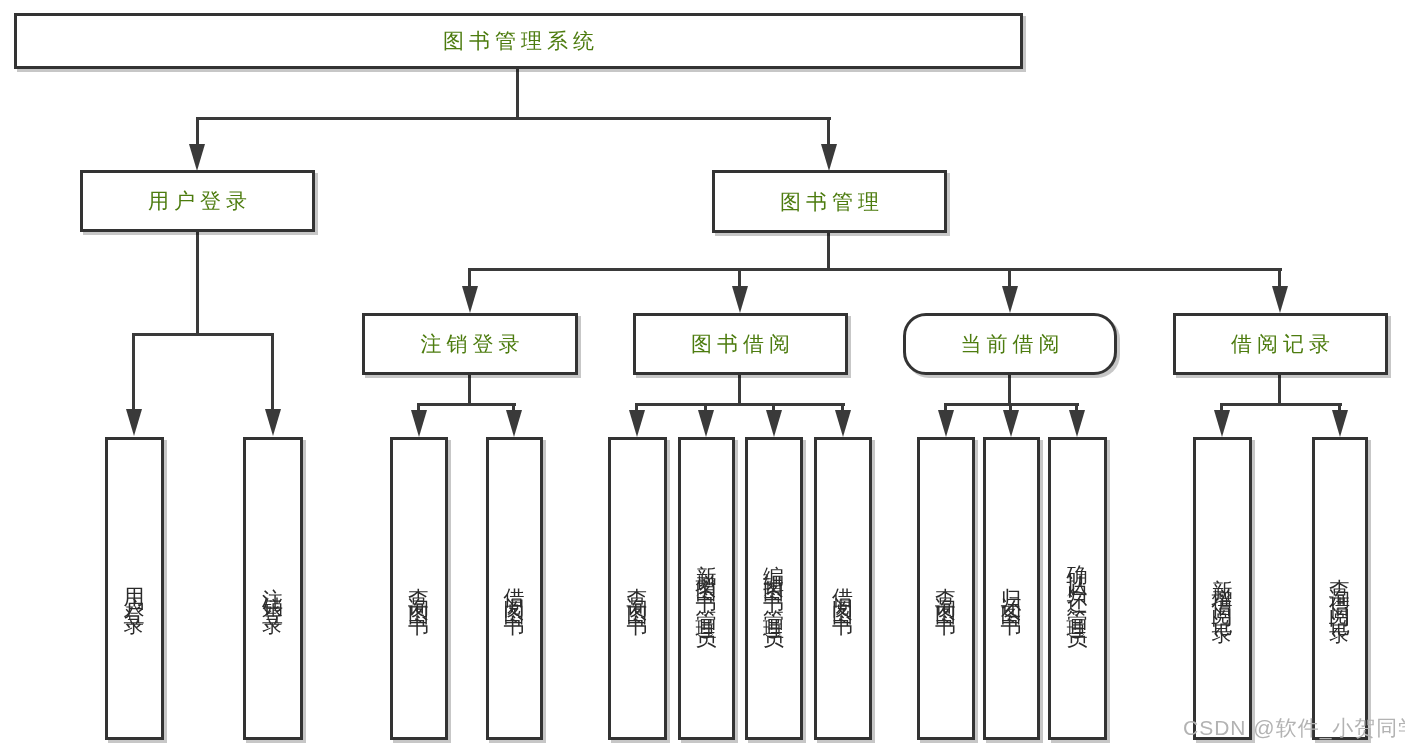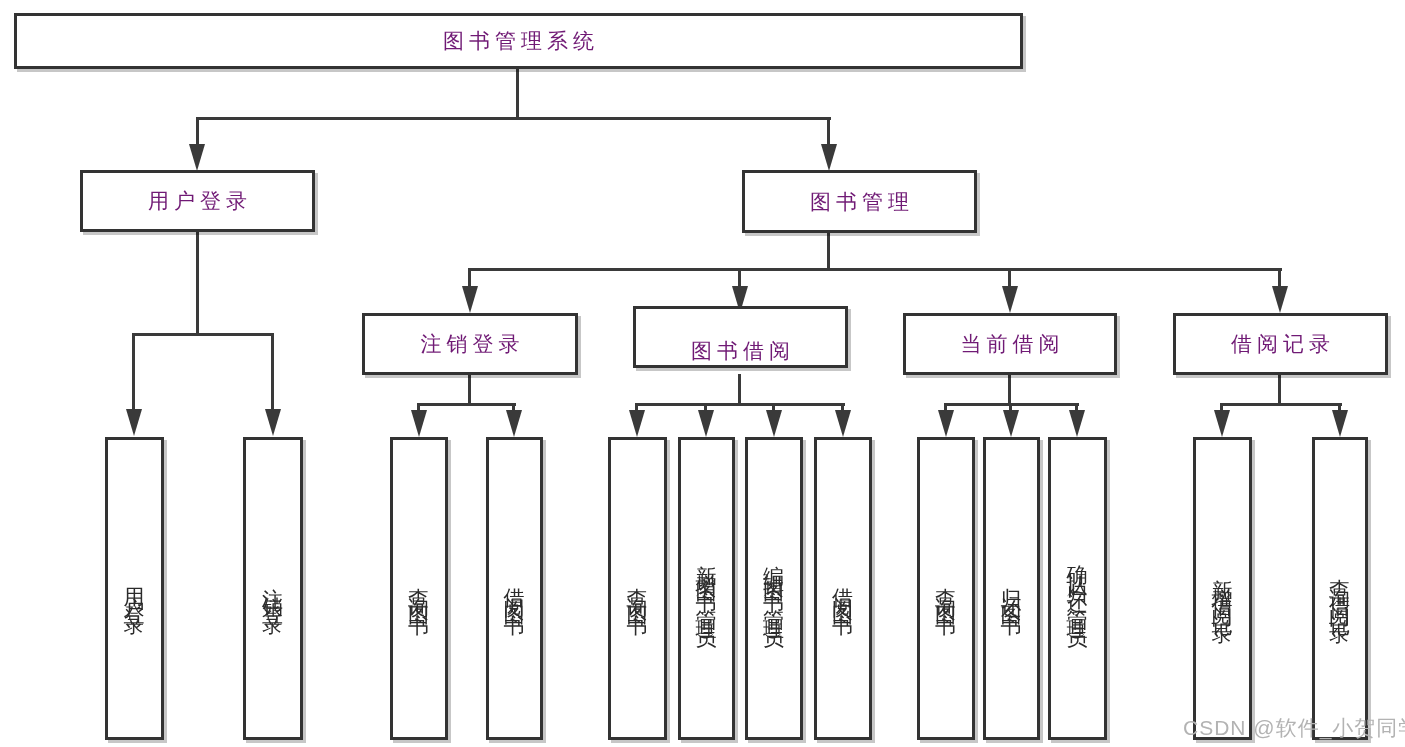--- a/index.html
+++ b/index.html
@@ -15,21 +15,21 @@
     box-shadow:3px 3px 0 rgba(0,0,0,0.22);
     display:flex;
     align-items:center;
     justify-content:center;
     z-index:2;
   }
   .hlabel{
     font-size:21px;
     letter-spacing:5px;
     padding-left:5px;
-    color:#701a75;
+    color:#4d7c0f;
     white-space:nowrap;
   }
   .vlabel{
     writing-mode:vertical-rl;
     text-orientation:mixed;
     font-size:21px;
     line-height:1.1;
     letter-spacing:9px;
     color:#2b2b2b;
   }
@@ -41,24 +41,24 @@
   .ar{
     position:absolute;width:0;height:0;z-index:1;
     border-left:8px solid transparent;
     border-right:8px solid transparent;
     border-top:27px solid #3a3a3a;
   }
 
   
   .b-root{left:14px;top:13px;width:1009px;height:56px;}
   .b-l2-0{left:80px;top:170px;width:235px;height:62px;}
-  .b-l2-1{left:712px;top:170px;width:235px;height:63px;margin-left:30px;}
+  .b-l2-1{left:712px;top:170px;width:235px;height:63px;}
   .b-l3-0{left:362px;top:313px;width:216px;height:62px;}
-  .b-l3-1{left:633px;top:306px;width:215px;height:62px;align-items:flex-end;}
-  .b-l3-2{left:903px;top:313px;width:214px;height:62px;}
+  .b-l3-1{left:633px;top:313px;width:215px;height:62px;}
+  .b-l3-2{left:903px;top:313px;width:214px;height:62px;border-radius:23px;}
   .b-l3-3{left:1173px;top:313px;width:215px;height:62px;}
   .leaf{top:437px;height:303px;}
   .b-le-0{left:105px;width:59px;}
   .b-le-1{left:243px;width:60px;}
   .b-le-2{left:390px;width:58px;}
   .b-le-3{left:486px;width:57px;}
   .b-le-4{left:608px;width:59px;}
   .b-le-5{left:678px;width:57px;}
   .b-le-6{left:745px;width:58px;}
   .b-le-7{left:814px;width:58px;}

